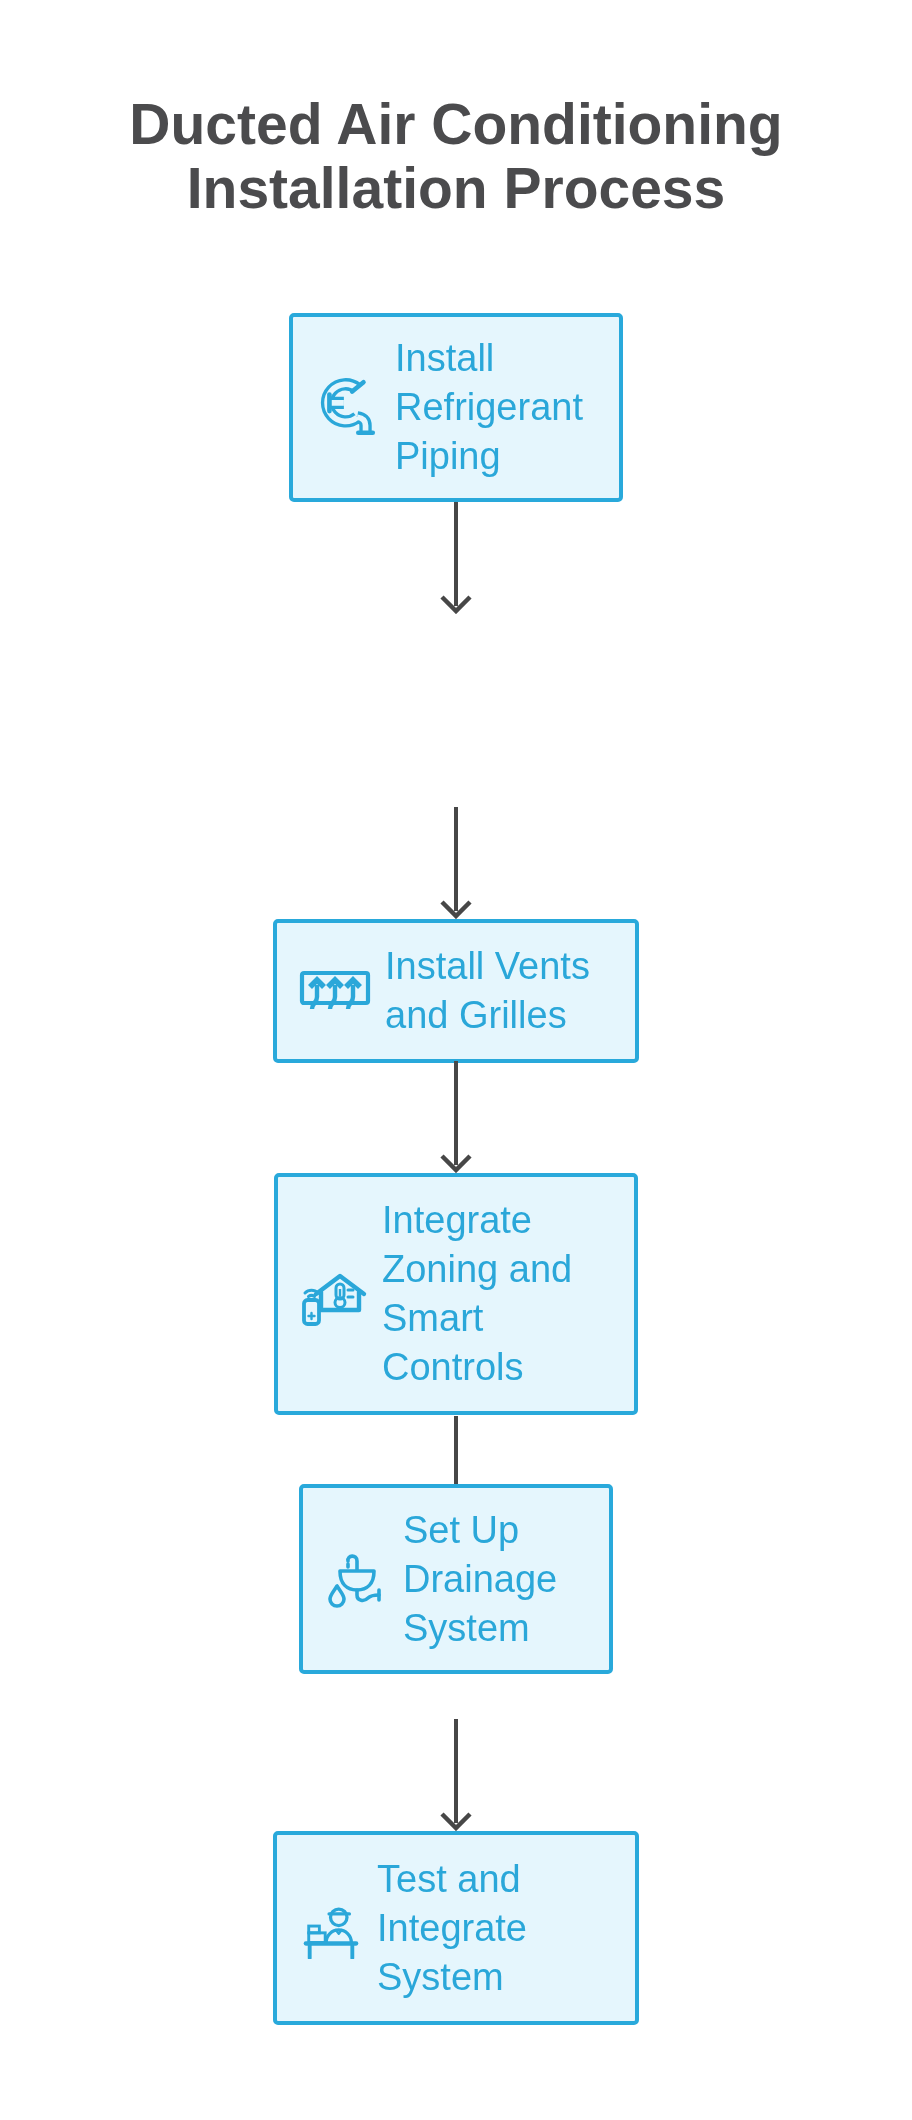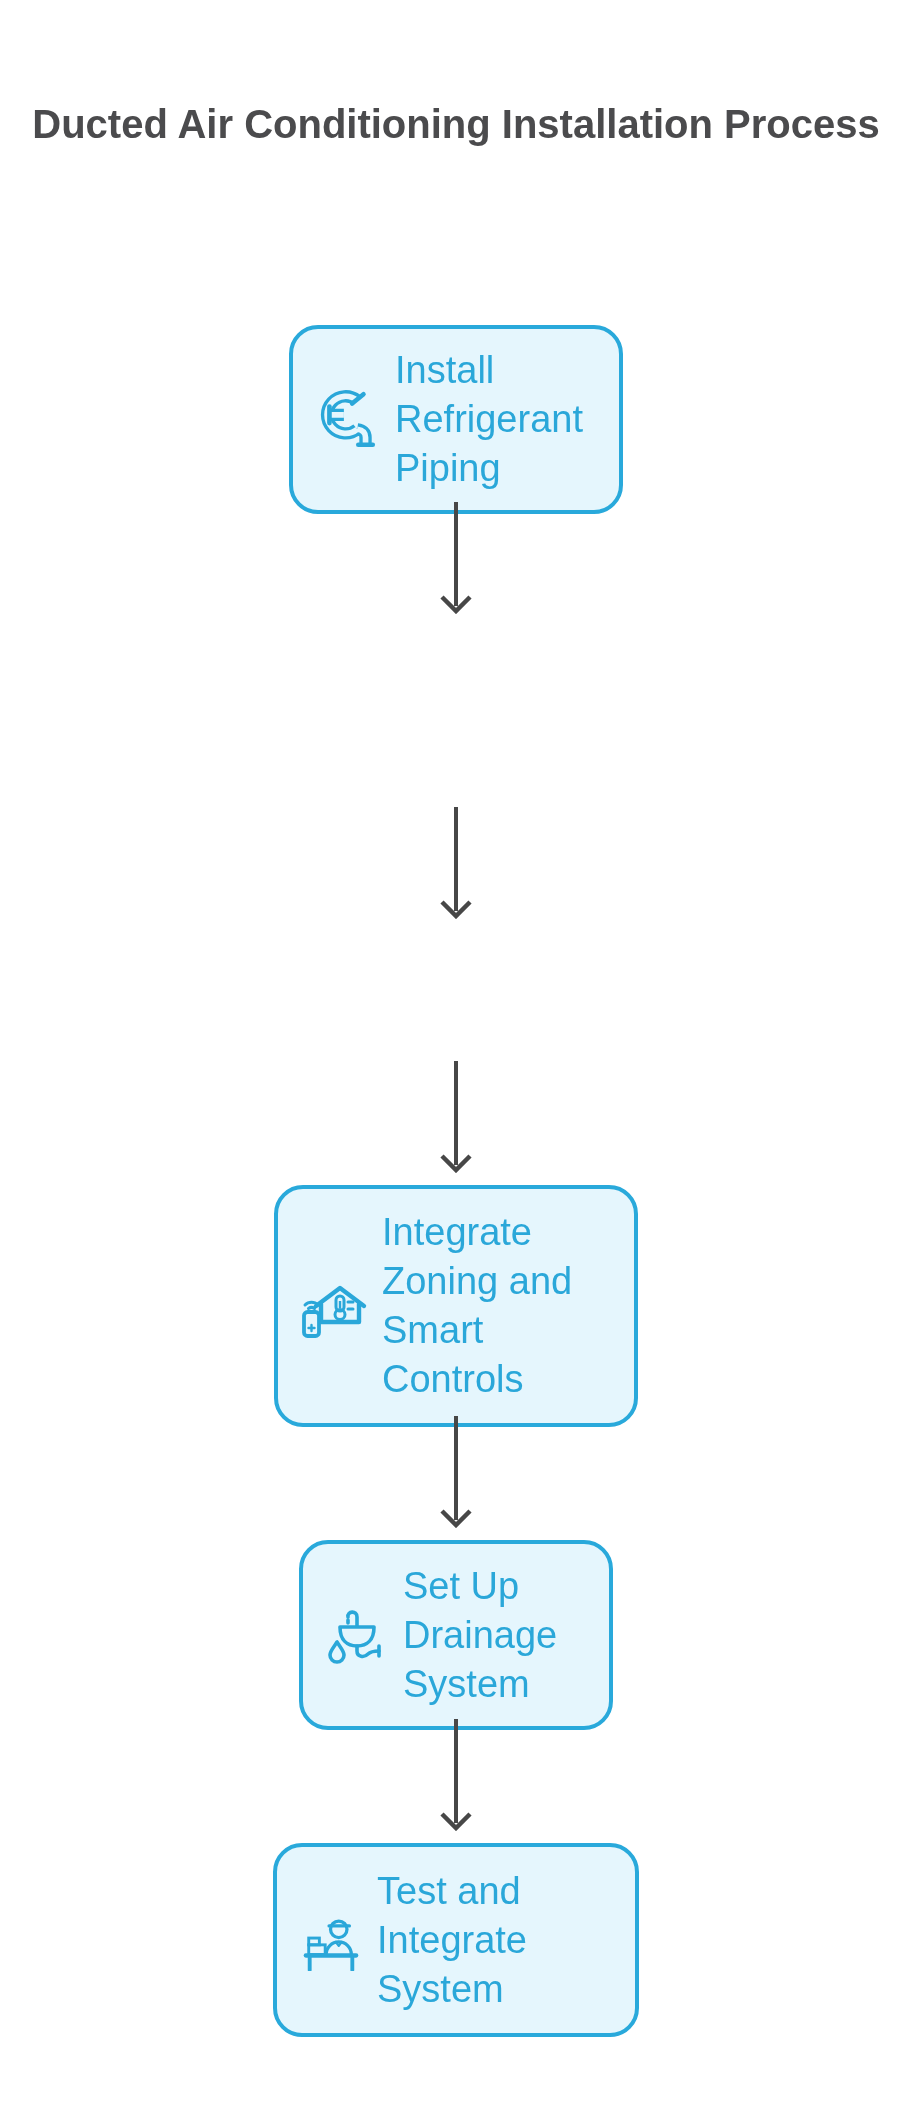--- a/index.html
+++ b/index.html
@@ -11,36 +11,35 @@
     font-family: "Liberation Sans", "DejaVu Sans", sans-serif;
     overflow: hidden;
   }
   .title {
     position: absolute;
     top: 92px;
     left: 21px;
     width: 870px;
     margin: 0;
     text-align: center;
-    font-size: 40px;
+    font-size: 57px;
     line-height: 64px;
     font-weight: 700;
     color: #4b4b4d;
     letter-spacing: 0px;
   }
   .step {
     position: absolute;
     box-sizing: border-box;
     background: #e5f6fd;
     border: 4px solid #29a9db;
-    border-radius: 29px;
+    border-radius: 5px;
     display: flex;
     align-items: center;
     padding-left: 22px;
-    margin-top: 12px;
   }
   .step .icon {
     flex: 0 0 auto;
     margin-right: 14px;
     display: flex;
     align-items: center;
     justify-content: center;
   }
   .step .label {
     font-size: 38px;
@@ -50,21 +49,21 @@
   }
   
   .s1 { left: 289px; top: 313px;  width: 334px; height: 189px; }
   .s1 .label { width: 222px; }
   .s2 { left: 299px; top: 614px;  width: 314px; height: 194px; }
   .s2 .label { width: 206px; }
   .s3 { left: 273px; top: 919px;  width: 366px; height: 144px; }
   .s3 .label { width: 252px; }
   .s4 { left: 274px; top: 1173px; width: 364px; height: 242px; }
   .s4 .label { width: 216px; }
-  .s5 { left: 299px; top: 1528px; width: 314px; height: 190px; }
+  .s5 { left: 299px; top: 1484px; width: 314px; height: 190px; }
   .s5 .label { width: 202px; }
   .s6 { left: 273px; top: 1831px; width: 366px; height: 194px; }
   .s6 .label { width: 248px; }
 
   .arrow { position: absolute; left: 436px; width: 40px; height: 112px; }
   .a1 { top: 502px; }
   .a2 { top: 807px; }
   .a3 { top: 1061px; }
   .a4 { top: 1416px; }
   .a5 { top: 1719px; }
@@ -93,20 +92,36 @@
     <line x1="20" y1="0" x2="20" y2="104" stroke="#474747" stroke-width="4"></line>
     <polyline points="6,95 20,109 34,95" fill="none" stroke="#474747" stroke-width="4.5"></polyline>
   </svg>
 
 
   <svg class="arrow a2" viewBox="0 0 40 112">
     <line x1="20" y1="0" x2="20" y2="104" stroke="#474747" stroke-width="4"></line>
     <polyline points="6,95 20,109 34,95" fill="none" stroke="#474747" stroke-width="4.5"></polyline>
   </svg>
 
+  <div class="step s3">
+    <span class="icon">
+      <svg width="72" height="56" viewBox="0 0 72 56" fill="none">
+        <rect x="3" y="10" width="66" height="30" rx="2" stroke="#2aa7d9" stroke-width="4.2"></rect>
+        <g stroke="#2aa7d9" fill="none">
+          <path d="M18 22 V34 C18 40 13 40 13 46" stroke-width="4.4"></path>
+          <polyline points="11,24 18,17 25,24" stroke-width="5.6" stroke-linejoin="miter"></polyline>
+          <path d="M36 22 V34 C36 40 31 40 31 46" stroke-width="4.4"></path>
+          <polyline points="29,24 36,17 43,24" stroke-width="5.6" stroke-linejoin="miter"></polyline>
+          <path d="M54 22 V34 C54 40 49 40 49 46" stroke-width="4.4"></path>
+          <polyline points="47,24 54,17 61,24" stroke-width="5.6" stroke-linejoin="miter"></polyline>
+        </g>
+      </svg>
+    </span>
+    <span class="label">Install Vents and Grilles</span>
+  </div>
 
   <svg class="arrow a3" viewBox="0 0 40 112">
     <line x1="20" y1="0" x2="20" y2="104" stroke="#474747" stroke-width="4"></line>
     <polyline points="6,95 20,109 34,95" fill="none" stroke="#474747" stroke-width="4.5"></polyline>
   </svg>
 
   <div class="step s4">
     <span class="icon">
       <svg width="68" height="68" viewBox="0 0 68 68" fill="none">
         <path d="M16 34 L40 16 L64 34" stroke="#2aa7d9" stroke-width="4.4" stroke-linecap="round" stroke-linejoin="round"></path>

